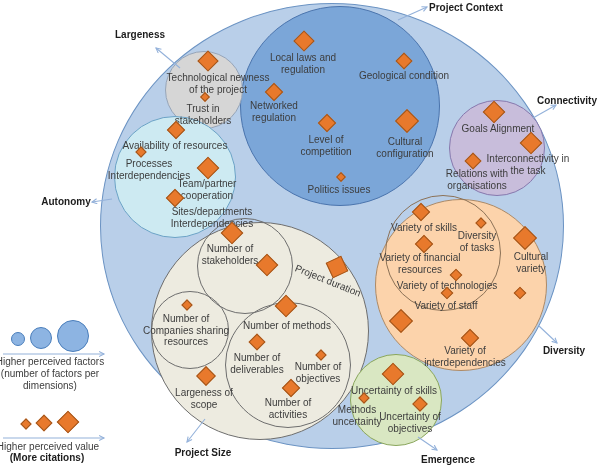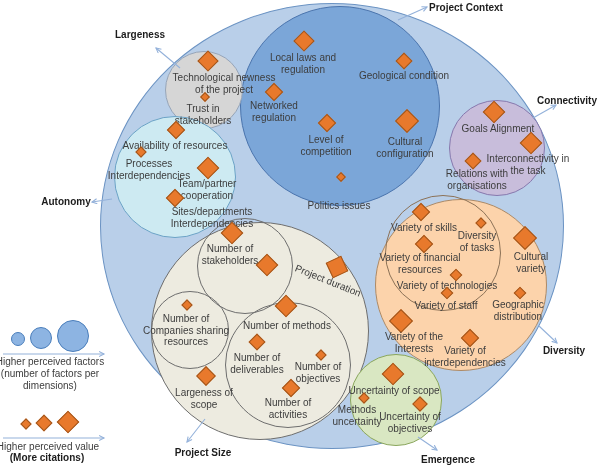--- a/index.html
+++ b/index.html
@@ -63,23 +63,23 @@
     <div class="diamond" style="left: 274px; top: 92px; width: 13px; height: 13px; transform: translate(-50%, -50%) rotate(45deg);"></div>
     <div class="flabel" style="left: 274px; top: 100px; width: 72px; transform: translateX(-50%);">Networked
 regulation</div>
     <div class="diamond" style="left: 327px; top: 123px; width: 13px; height: 13px; transform: translate(-50%, -50%) rotate(45deg);"></div>
     <div class="flabel" style="left: 326px; top: 134px; width: 72px; transform: translateX(-50%);">Level of
 competition</div>
     <div class="diamond" style="left: 407px; top: 121px; width: 17px; height: 17px; transform: translate(-50%, -50%) rotate(45deg);"></div>
     <div class="flabel" style="left: 405px; top: 136px; width: 78px; transform: translateX(-50%);">Cultural
 configuration</div>
     <div class="diamond" style="left: 341px; top: 177px; width: 7px; height: 7px; transform: translate(-50%, -50%) rotate(45deg);"></div>
-    <div class="flabel" style="left: 339px; top: 184px; width: 80px; transform: translateX(-50%); margin-top: 16px;">Politics issues</div>
+    <div class="flabel" style="left: 339px; top: 184px; width: 80px; transform: translateX(-50%);">Politics issues</div>
     <div class="diamond" style="left: 208px; top: 61px; width: 15px; height: 15px; transform: translate(-50%, -50%) rotate(45deg);"></div>
-    <div class="flabel" style="left: 224px; top: 72px; width: 112px; transform: translateX(-50%);">Technological newness
+    <div class="flabel" style="left: 218px; top: 72px; width: 112px; transform: translateX(-50%);">Technological newness
 of the project</div>
     <div class="diamond" style="left: 205px; top: 97px; width: 7px; height: 7px; transform: translate(-50%, -50%) rotate(45deg);"></div>
     <div class="flabel" style="left: 203px; top: 103px; width: 72px; transform: translateX(-50%);">Trust in
 stakeholders</div>
     <div class="diamond" style="left: 176px; top: 130px; width: 13px; height: 13px; transform: translate(-50%, -50%) rotate(45deg);"></div>
     <div class="flabel" style="left: 175px; top: 140px; width: 126px; transform: translateX(-50%);">Availability of resources</div>
     <div class="diamond" style="left: 141px; top: 152px; width: 8px; height: 8px; transform: translate(-50%, -50%) rotate(45deg);"></div>
     <div class="flabel" style="left: 149px; top: 158px; width: 92px; transform: translateX(-50%);">Processes
 Interdependencies</div>
     <div class="diamond" style="left: 208px; top: 168px; width: 16px; height: 16px; transform: translate(-50%, -50%) rotate(45deg);"></div>
@@ -105,25 +105,21 @@
     <div class="flabel" style="left: 420px; top: 252px; width: 98px; transform: translateX(-50%);">Variety of financial
 resources</div>
     <div class="diamond" style="left: 456px; top: 275px; width: 9px; height: 9px; transform: translate(-50%, -50%) rotate(45deg);"></div>
     <div class="flabel" style="left: 447px; top: 280px; width: 112px; transform: translateX(-50%);">Variety of technologies</div>
     <div class="diamond" style="left: 447px; top: 293px; width: 9px; height: 9px; transform: translate(-50%, -50%) rotate(45deg);"></div>
     <div class="flabel" style="left: 446px; top: 300px; width: 82px; transform: translateX(-50%);">Variety of staff</div>
     <div class="diamond" style="left: 525px; top: 238px; width: 17px; height: 17px; transform: translate(-50%, -50%) rotate(45deg);"></div>
     <div class="flabel" style="left: 531px; top: 251px; width: 48px; transform: translateX(-50%);">Cultural
 variety</div>
     <div class="diamond" style="left: 520px; top: 293px; width: 9px; height: 9px; transform: translate(-50%, -50%) rotate(45deg);"></div>
-    <div class="flabel" style="left: 518px; top: 299px; width: 64px; transform: translateX(-50%);">Geographic
-distribution</div>
     <div class="diamond" style="left: 401px; top: 321px; width: 17px; height: 17px; transform: translate(-50%, -50%) rotate(45deg);"></div>
-    <div class="flabel" style="left: 414px; top: 331px; width: 74px; transform: translateX(-50%);">Variety of the
-Interests</div>
     <div class="diamond" style="left: 470px; top: 338px; width: 13px; height: 13px; transform: translate(-50%, -50%) rotate(45deg);"></div>
     <div class="flabel" style="left: 465px; top: 345px; width: 90px; transform: translateX(-50%);">Variety of
 interdependencies</div>
     <div class="diamond" style="left: 232px; top: 233px; width: 16px; height: 16px; transform: translate(-50%, -50%) rotate(45deg);"></div>
     <div class="flabel" style="left: 230px; top: 243px; width: 64px; transform: translateX(-50%);">Number of
 stakeholders</div>
     <div class="diamond" style="left: 267px; top: 265px; width: 16px; height: 16px; transform: translate(-50%, -50%) rotate(45deg);"></div>
     <div class="diamond" style="left: 337px; top: 267px; width: 17px; height: 17px; transform: translate(-50%, -50%) rotate(65deg);"></div>
     <div class="flabel" style="left: 328px; top: 275px; width: 86px; transform: translateX(-50%) rotate(22deg);">Project duration</div>
     <div class="diamond" style="left: 187px; top: 305px; width: 8px; height: 8px; transform: translate(-50%, -50%) rotate(45deg);"></div>
@@ -138,21 +134,21 @@
     <div class="diamond" style="left: 321px; top: 355px; width: 8px; height: 8px; transform: translate(-50%, -50%) rotate(45deg);"></div>
     <div class="flabel" style="left: 318px; top: 361px; width: 56px; transform: translateX(-50%);">Number of
 objectives</div>
     <div class="diamond" style="left: 206px; top: 376px; width: 14px; height: 14px; transform: translate(-50%, -50%) rotate(45deg);"></div>
     <div class="flabel" style="left: 204px; top: 387px; width: 66px; transform: translateX(-50%);">Largeness of
 scope</div>
     <div class="diamond" style="left: 291px; top: 388px; width: 13px; height: 13px; transform: translate(-50%, -50%) rotate(45deg);"></div>
     <div class="flabel" style="left: 288px; top: 397px; width: 56px; transform: translateX(-50%);">Number of
 activities</div>
     <div class="diamond" style="left: 393px; top: 374px; width: 16px; height: 16px; transform: translate(-50%, -50%) rotate(45deg);"></div>
-    <div class="flabel" style="left: 394px; top: 385px; width: 104px; transform: translateX(-50%);">Uncertainty of scope</div>
+    <div class="flabel" style="left: 394px; top: 385px; width: 104px; transform: translateX(-50%);">Uncertainty of skills</div>
     <div class="diamond" style="left: 364px; top: 398px; width: 8px; height: 8px; transform: translate(-50%, -50%) rotate(45deg);"></div>
     <div class="flabel" style="left: 357px; top: 404px; width: 58px; transform: translateX(-50%);">Methods
 uncertainty</div>
     <div class="diamond" style="left: 420px; top: 404px; width: 11px; height: 11px; transform: translate(-50%, -50%) rotate(45deg);"></div>
     <div class="flabel" style="left: 410px; top: 411px; width: 74px; transform: translateX(-50%);">Uncertainty of
 objectives</div>
     <div class="dim" style="left: 140px; top: 29px; transform: translateX(-50%);">Largeness</div>
     <div class="dim" style="left: 466px; top: 2px; transform: translateX(-50%);">Project Context</div>
     <div class="dim" style="left: 567px; top: 95px; transform: translateX(-50%);">Connectivity</div>
     <div class="dim" style="left: 66px; top: 196px; transform: translateX(-50%);">Autonomy</div>

